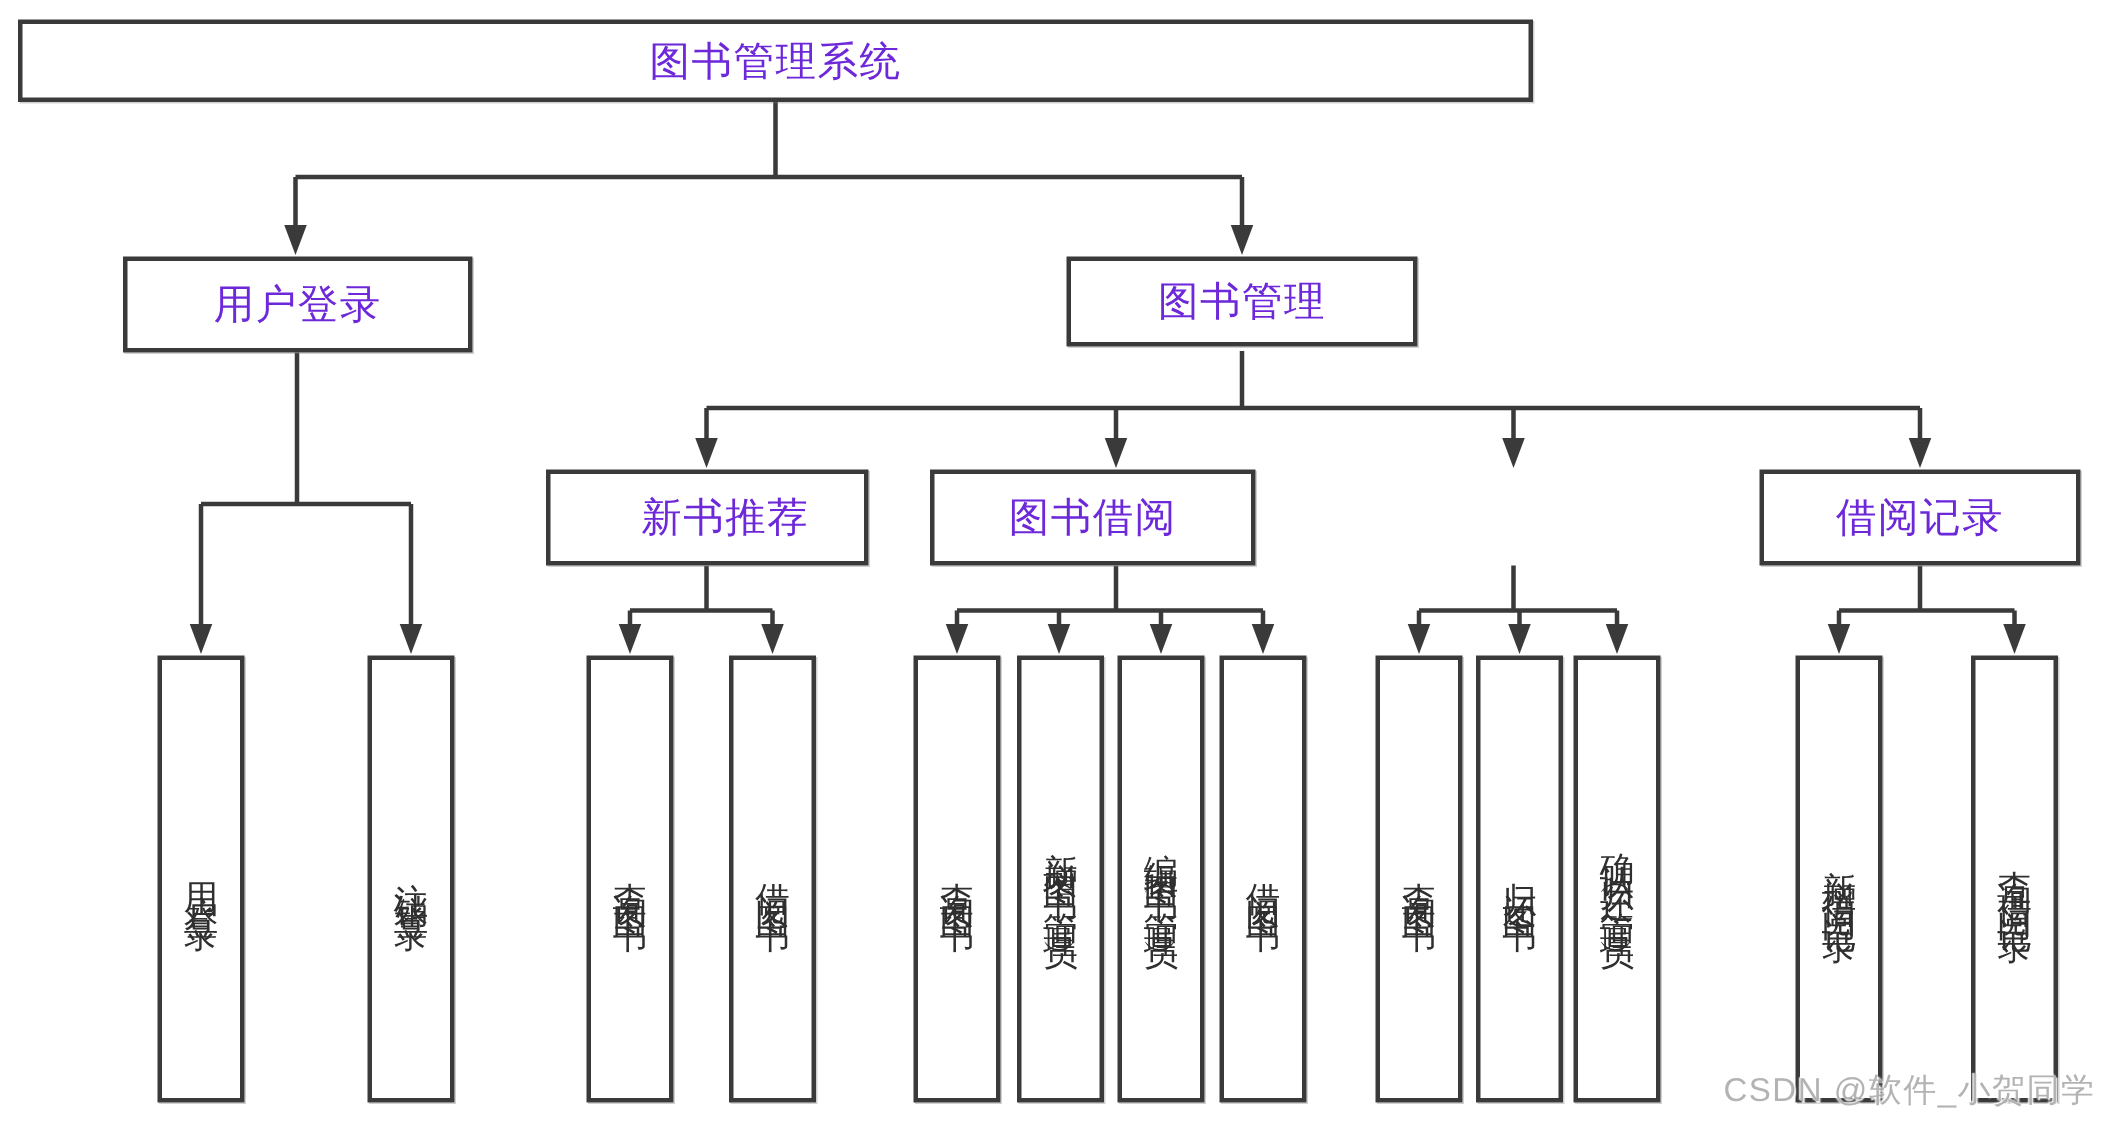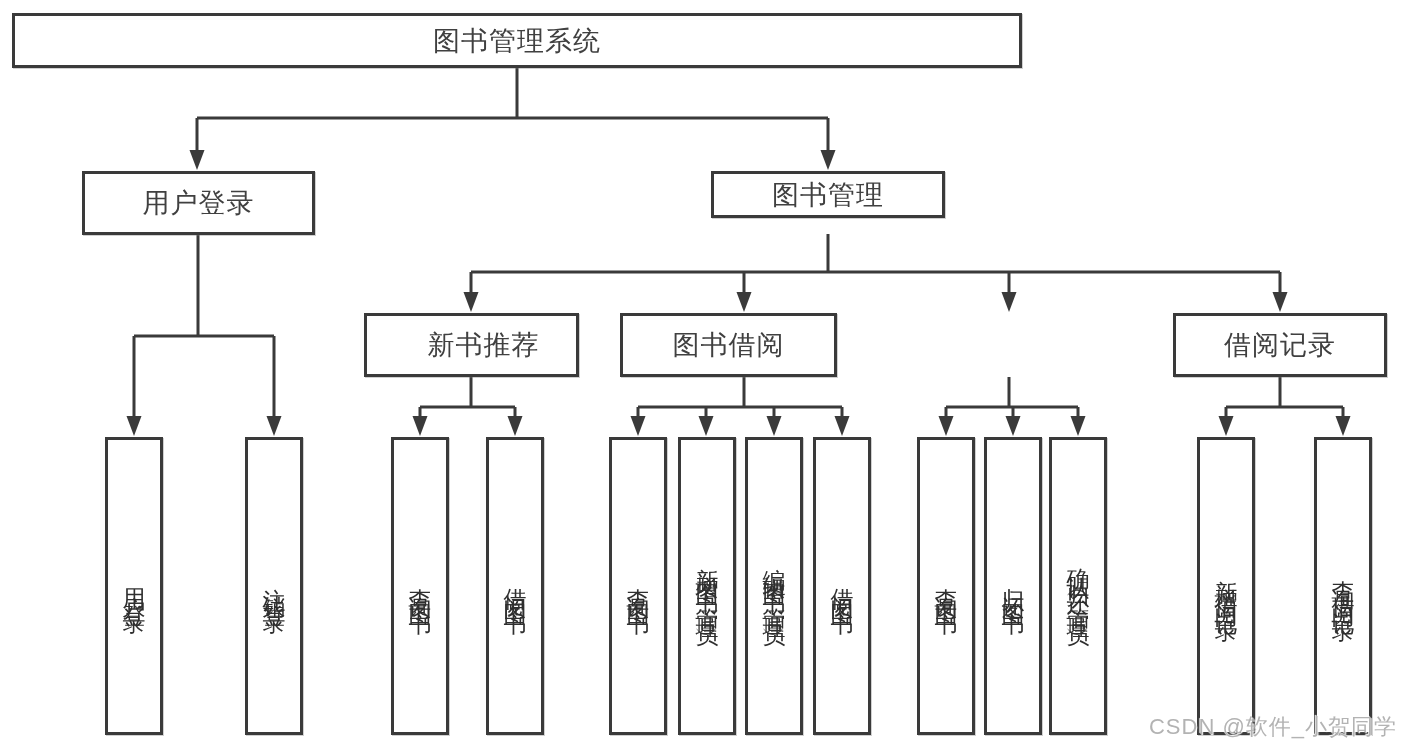--- a/index.html
+++ b/index.html
@@ -24,21 +24,21 @@
     pointer-events: none;
   }
   .node {
     position: absolute;
     box-sizing: border-box;
     border: 3px solid #3a3a3a;
     background: #ffffff;
     display: flex;
     align-items: center;
     justify-content: center;
-    color: #404040;
+    color: #6d28d9;
     font-size: 27px;
     letter-spacing: 1px;
     box-shadow: 1px 1px 0 rgba(120,120,120,0.35);
   }
   .leaf {
     position: absolute;
     top: 437px;
     width: 58px;
     height: 298px;
     box-sizing: border-box;
@@ -114,21 +114,21 @@
     </g>
   </svg>
 
   <div class="node" style="left:12px; top:13px; width:1010px; height:55px;">
     <span>图书管理系统</span>
   </div>
 
   <div class="node" style="left:82px; top:171px; width:233px; height:64px;">
     <span>用户登录</span>
   </div>
-  <div class="node" style="left:711px; top:171px; width:234px; height:47px;">
+  <div class="node" style="left:711px; top:171px; width:234px; height:60px;">
     <span>图书管理</span>
   </div>
 
   <div class="node" style="left:364px; top:313px; width:215px; height:64px;padding-left:24px;">
     <span>新书推荐</span>
   </div>
   <div class="node" style="left:620px; top:313px; width:217px; height:64px;">
     <span>图书借阅</span>
   </div>
   <div class="node" style="left:1173px; top:313px; width:214px; height:64px;">

